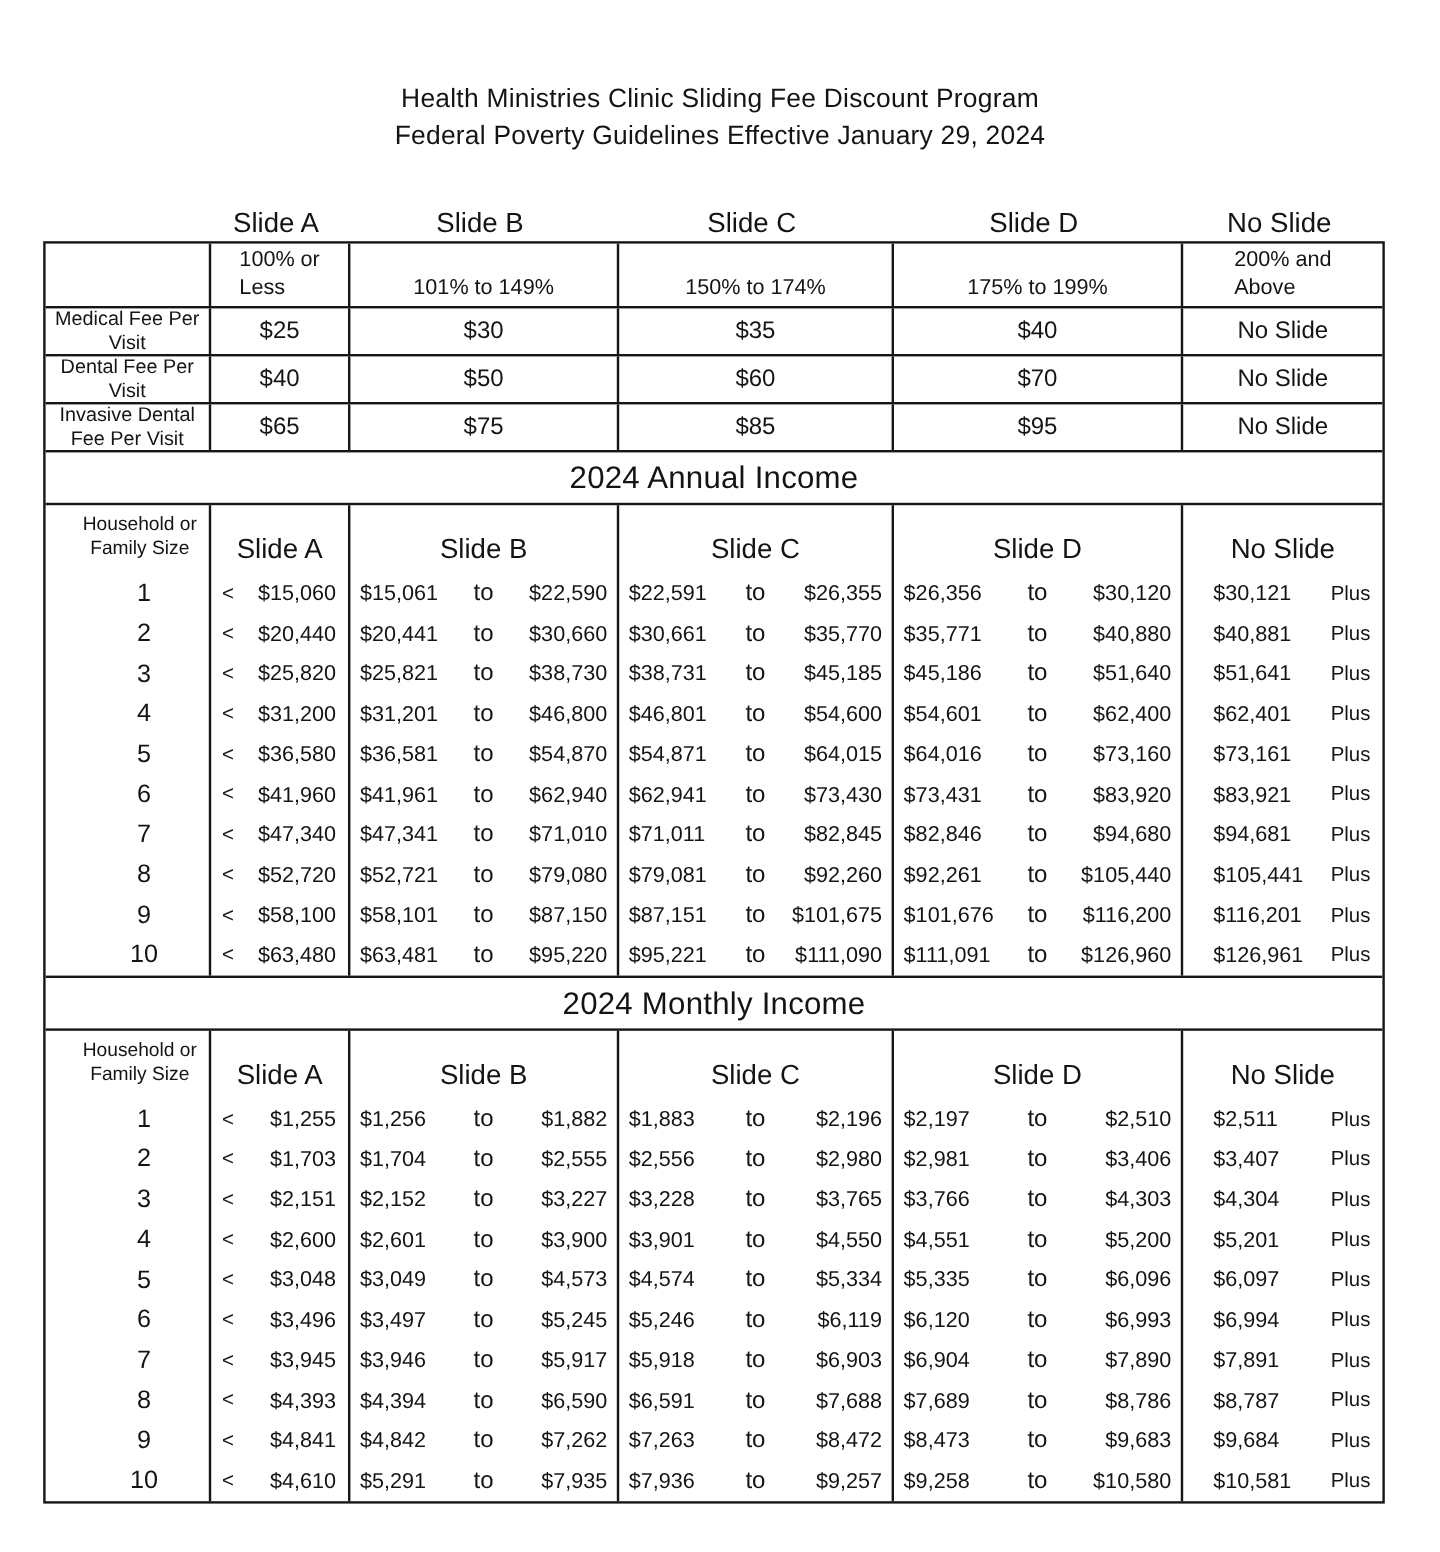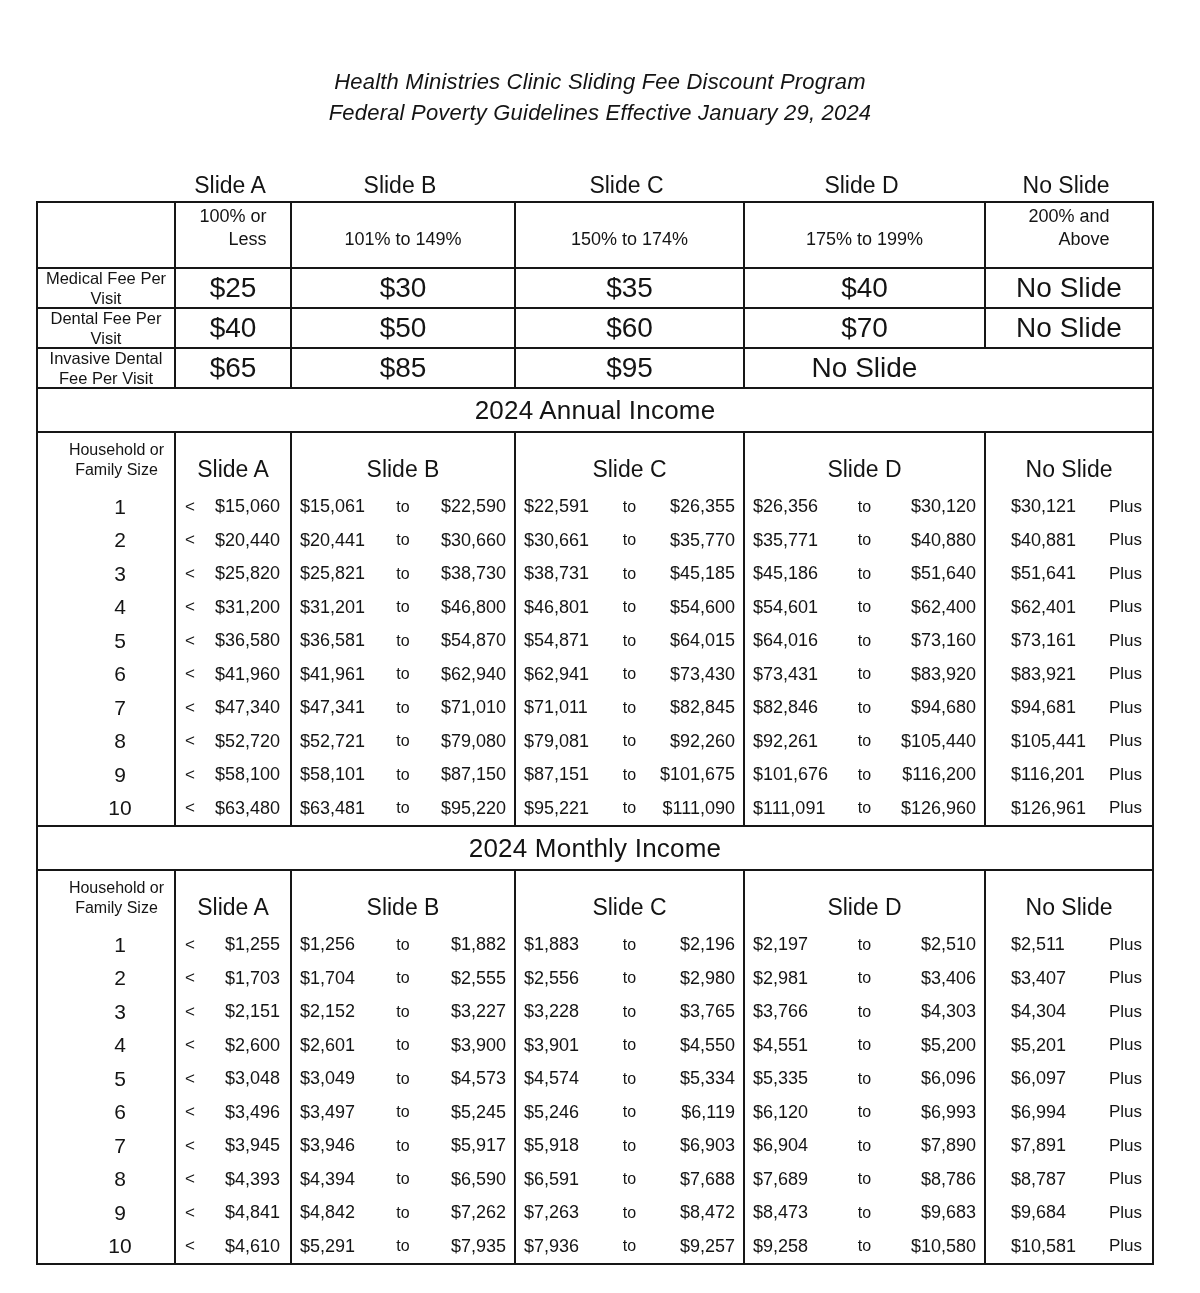--- a/index.html
+++ b/index.html
@@ -3,45 +3,45 @@
 <meta charset="utf-8">
 <style>
   html,body{margin:0;padding:0;background:#ffffff;}
   body{
     width:1200px;height:1293px;overflow:hidden;
     font-family:"Liberation Sans","DejaVu Sans",sans-serif;
     color:#141414;-webkit-font-smoothing:antialiased;
   }
   .page{position:relative;width:1200px;height:1293px;background:#fff;}
 
-  .title{padding-top:66px;text-align:center;font-size:22px;line-height:31px;letter-spacing:.2px;font-style:italic;}
+  .title{padding-top:66px;text-align:center;font-size:22px;line-height:31px;letter-spacing:.2px;}
 
   .grid6{display:grid;grid-template-columns:136px 116px 224px 229px 241px auto;}
 
   .top-labels{width:1114px;margin:40px 0 3px 36px;height:30px;font-size:23px;}
   .top-labels .tl{align-self:end;text-align:center;line-height:26px;}
 
   .table-box{width:1114px;margin-left:36px;border:2px solid #161616;}
 
   
   .pct-row .pcell{
     border-left:2px solid #161616;height:48px;
     display:flex;align-items:flex-end;justify-content:center;
-    text-align:right;white-space:pre-line;font-size:18px;line-height:23px;padding-bottom:16px;
+    text-align:left;white-space:pre-line;font-size:18px;line-height:23px;padding-bottom:4px;
   }
   .pct-row .pcell:first-child{border-left:none;}
 
   .frow{border-top:2px solid #161616;}
   .frow .fcell{
     border-left:2px solid #161616;height:38px;
     display:flex;align-items:center;justify-content:center;text-align:center;
   }
   .frow .fcell:first-child{border-left:none;}
   .flabel{font-size:16.5px;line-height:20px;white-space:pre-line;}
-  .famt{font-size:28px;}
+  .famt{font-size:20px;}
 
   .banner{
     border-top:2px solid #161616;border-bottom:2px solid #161616;
     height:42px;display:flex;align-items:center;justify-content:center;
     font-size:26px;letter-spacing:.2px;
   }
 
   
   .income .col{border-left:2px solid #161616;}
   .income .col:first-child{border-left:none;}
@@ -52,21 +52,21 @@
   }
   .hdr.slide{display:flex;align-items:flex-end;justify-content:center;font-size:23px;padding-bottom:7px;}
 
   .cell{height:33.5px;display:flex;align-items:center;font-size:18px;box-sizing:border-box;}
   .cell.num{justify-content:center;padding-left:28px;font-size:21px;}
   .cell.sa{justify-content:space-between;padding:0 10px 0 9px;}
   .cell.sa .lt{font-size:17px;}
   .cell.range{display:grid;grid-template-columns:1fr auto 1fr;align-items:center;padding:0 8px;}
   .cell.range .from{text-align:left;}
   .cell.range .till{text-align:right;}
-  .cell.range .to{font-size:16px;padding:0 6px;}
+  .cell.range .to{font-size:20px;padding:0 6px;}
   .cell.ns{justify-content:space-between;padding:0 10px 0 25px;}
   .cell.ns .plus{font-size:17px;}
 </style>
 </head>
 <body>
 
 <div class="page">
 
   <div class="title">
     <div>Health Ministries Clinic Sliding Fee Discount Program</div>
@@ -114,20 +114,21 @@
           <div class="fcell famt">$50</div>
           <div class="fcell famt">$60</div>
           <div class="fcell famt">$70</div>
           <div class="fcell famt">No Slide</div>
         </div>
 
         <div class="grid6 frow">
           <div class="fcell flabel">Invasive Dental
 Fee Per Visit</div>
           <div class="fcell famt">$65</div>
+          <div class="fcell famt">$75</div>
           <div class="fcell famt">$85</div>
           <div class="fcell famt">$95</div>
           <div class="fcell famt">No Slide</div>
         </div>
       </div>
 
     <div class="banner">2024 Annual Income</div>
 
     <div class="grid6 income">
       <div class="col">

